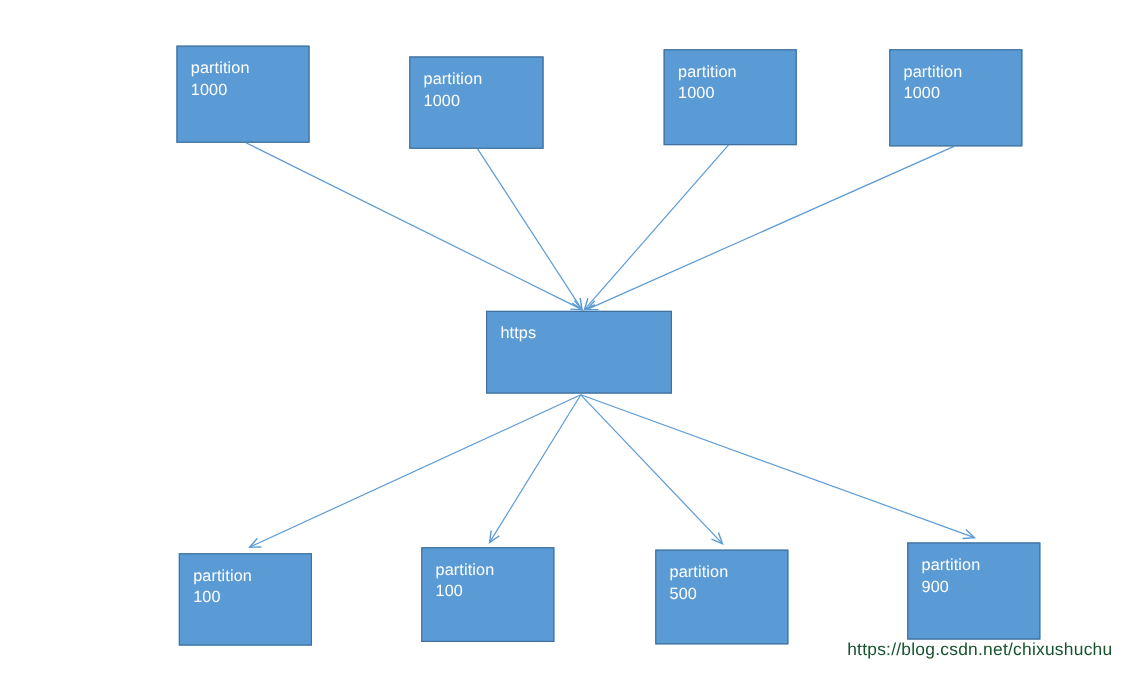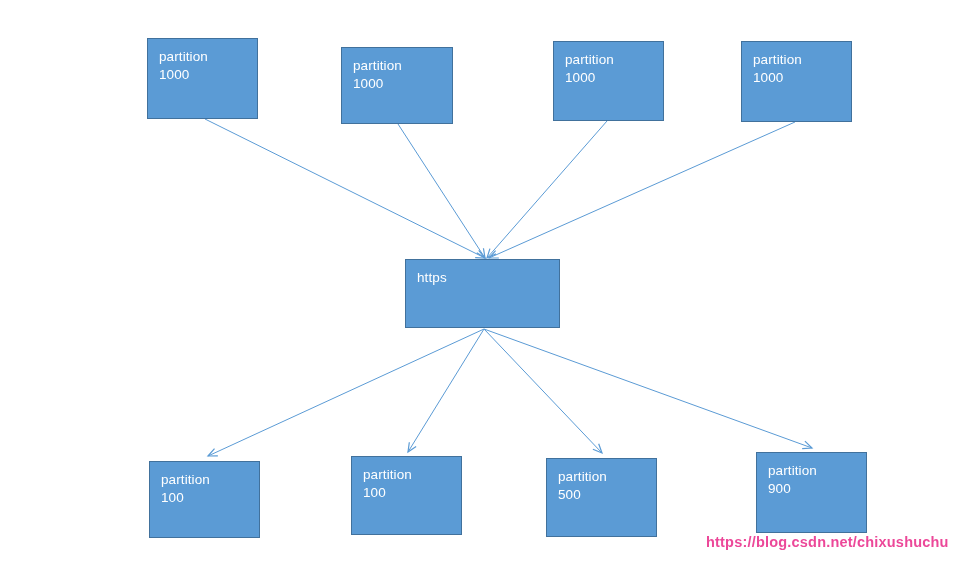--- a/index.html
+++ b/index.html
@@ -37,26 +37,25 @@
   }
   .node .label,
   .node .value {
     display: block;
     white-space: nowrap;
   }
   .watermark {
     position: absolute;
     left: 706px;
     top: 534px;
-    color: #ec4899;
+    color: #14532d;
     font-size: 14.5px;
     letter-spacing: 0.2px;
     white-space: nowrap;
     z-index: 1;
-    font-weight: bold;
   }
 </style>
 </head>
 <body>
 
 <div id="canvas">
 
   <svg id="edges" viewBox="0 0 955 561" xmlns="http://www.w3.org/2000/svg">
     <defs>
       <marker id="arrow" markerWidth="13" markerHeight="13" refX="10" refY="5" orient="auto" markerUnits="userSpaceOnUse">

